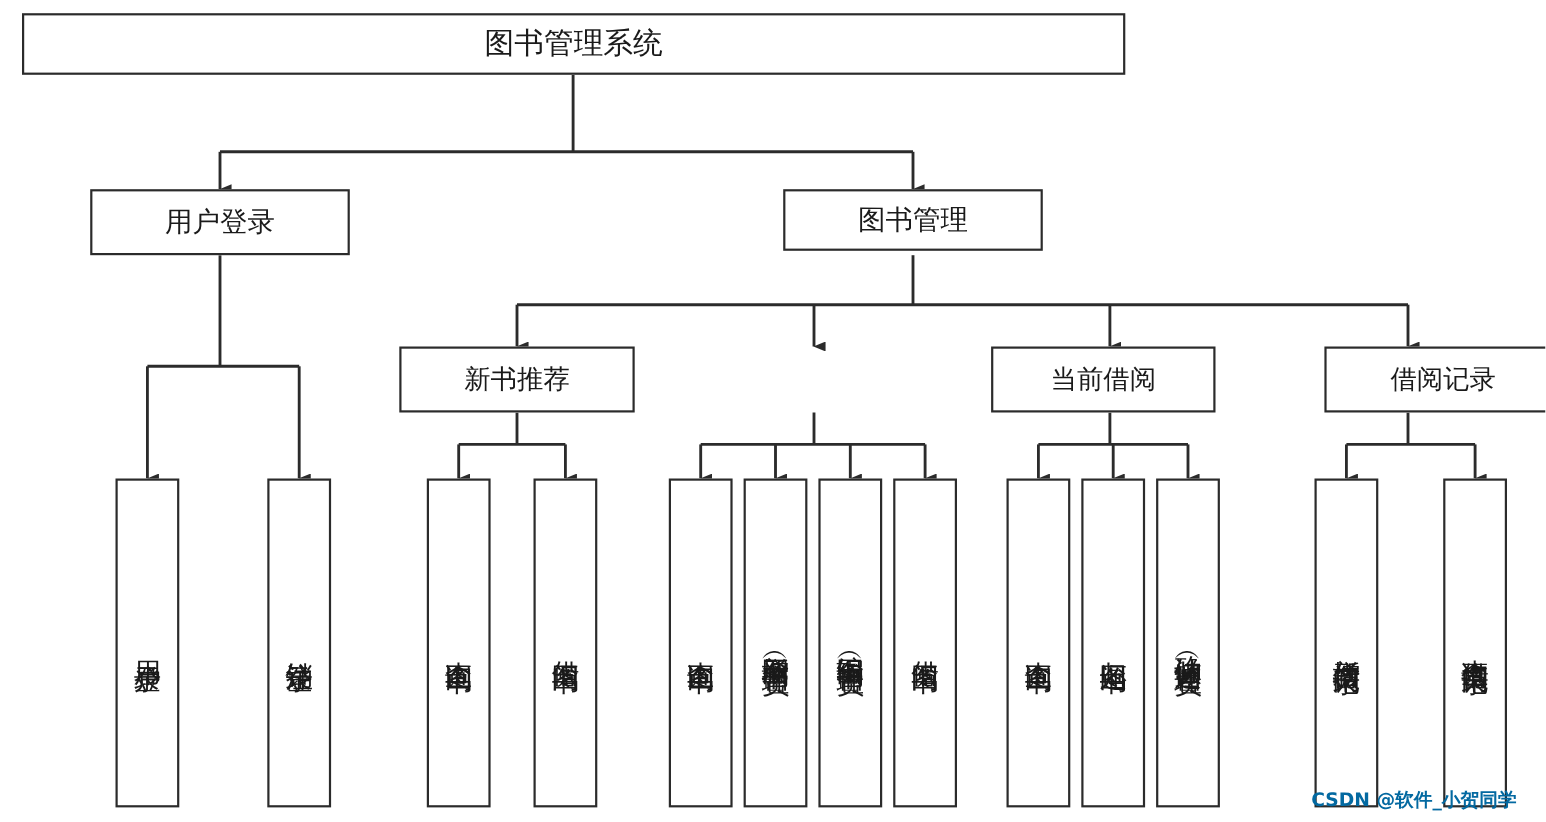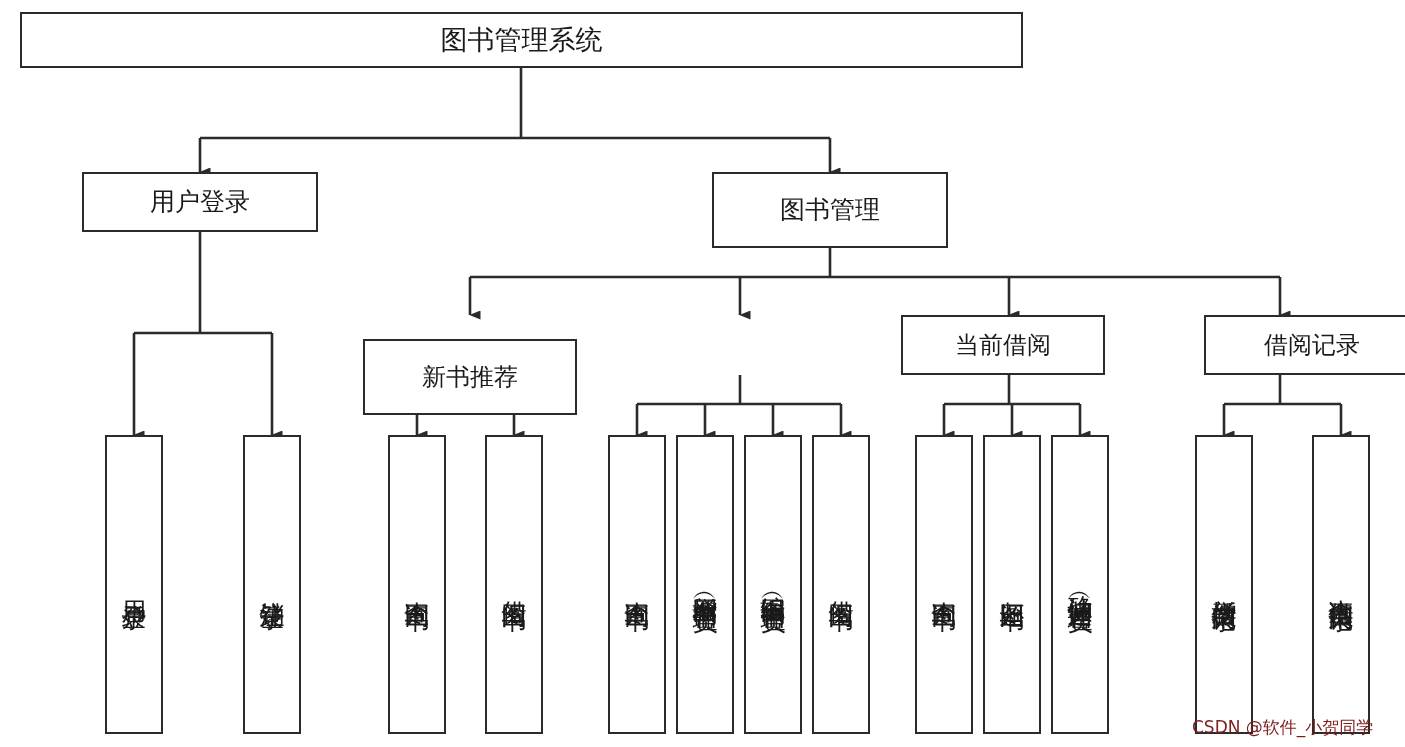--- a/index.html
+++ b/index.html
@@ -124,25 +124,25 @@
   </svg>
 
   <div class="node root horizontal" style="left:20px; top:12px; width:1003px; height:56px;">
     <span class="node-label">图书管理系统</span>
   </div>
 
   <div class="node level2 horizontal" style="left:82px; top:172px; width:236px; height:60px;">
     <span class="node-label">用户登录</span>
   </div>
 
-  <div class="node level2 horizontal" style="left:712px; top:172px; width:236px; height:76px;">
+  <div class="node level2 horizontal" style="left:712px; top:172px; width:236px; height:56px;">
     <span class="node-label">图书管理</span>
   </div>
 
-  <div class="node level3 horizontal" style="left:363px; top:315px; width:214px; height:76px;margin-top:24px;">
+  <div class="node level3 horizontal" style="left:363px; top:315px; width:214px; height:60px;">
     <span class="node-label">新书推荐</span>
   </div>
 
 
   <div class="node level3 horizontal" style="left:901px; top:315px; width:204px; height:60px;">
     <span class="node-label">当前借阅</span>
   </div>
 
   <div class="node level3 horizontal" style="left:1172px; top:315px; width:216px; height:60px;margin-left:32px;">
     <span class="node-label">借阅记录</span>
@@ -183,15 +183,15 @@
         <span class="node-label">确认归还（管理员）</span>
       </div>
       <div class="node leaf" style="left: 1195px; top: 435px; width: 58px; height: 299px;">
         <span class="node-label">新增借阅记录</span>
       </div>
       <div class="node leaf" style="left: 1312px; top: 435px; width: 58px; height: 299px;">
         <span class="node-label">查询借阅记录</span>
       </div>
     </div>
 
-  <div id="watermark" style="left: 1192px; top: 716px; color: #7f1d1d;">CSDN @软件_小贺同学</div>
+  <div id="watermark" style="left: 1192px; top: 716px; color: #0369a1; font-weight: bold;">CSDN @软件_小贺同学</div>
 
 </div>
 
 </body></html>

